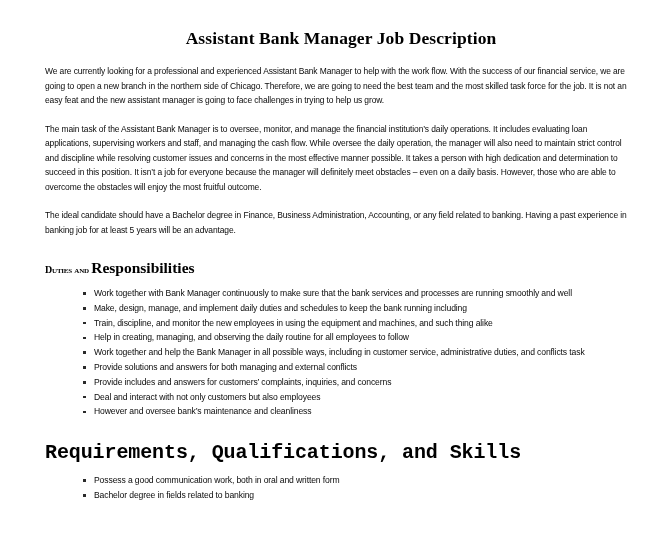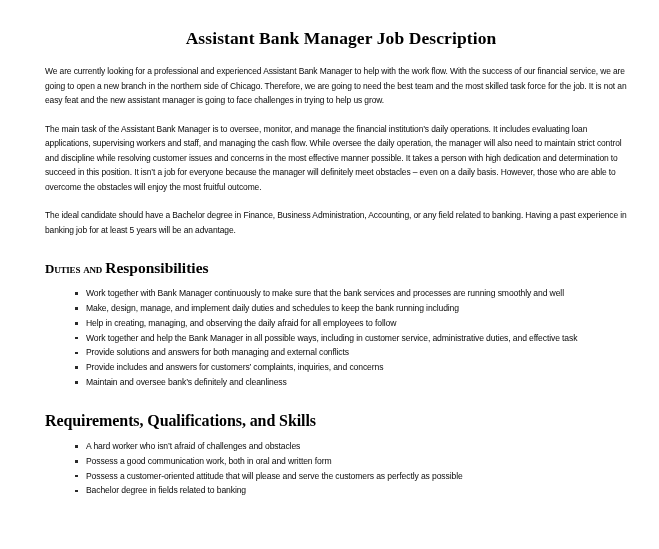--- a/index.html
+++ b/index.html
@@ -53,38 +53,39 @@
     font-weight: bold;
     color: #000;
     margin: 0;
     line-height: 1.15;
   }
   #heading-duties {
     margin-top: 22px;
     font-size: 12px;
   }
   #heading-duties .small-part {
-    font-size: 13px;
+    font-size: 10px;
     font-variant: small-caps;
     letter-spacing: -0.2px;
     font-family: Liberation Serif, serif;
   }
   #heading-duties .large-part {
     font-size: 15.5px;
     text-align: right;
   }
   #heading-requirements {
     margin-top: 22px;
-    font-size: 16px;
+    font-size: 20px;
     letter-spacing: -0.1px;
+    font-family: Liberation Mono, monospace;
   }
 
   ul.bullet-list {
     list-style: none;
-    margin: 8px;
+    margin: 16px;
     padding: 0;
   }
   #duties-list { margin-top: 9px; }
   #requirements-list { margin-top: 9px; }
 
   ul.bullet-list li {
     position: relative;
     font-family: "Liberation Sans", sans-serif;
     font-size: 8.6px;
     line-height: 14.8px;
@@ -115,31 +116,31 @@
   <p class="body-para" id="para-1">We are currently looking for a professional and experienced Assistant Bank Manager to help with the work flow. With the success of our financial service, we are going to open a new branch in the northern side of Chicago. Therefore, we are going to need the best team and the most skilled task force for the job. It is not an easy feat and the new assistant manager is going to face challenges in trying to help us grow.</p>
   <p class="body-para" id="para-2">The main task of the Assistant Bank Manager is to oversee, monitor, and manage the financial institution’s daily operations. It includes evaluating loan applications, supervising workers and staff, and managing the cash flow. While oversee the daily operation, the manager will also need to maintain strict control and discipline while resolving customer issues and concerns in the most effective manner possible. It takes a person with high dedication and determination to succeed in this position. It isn’t a job for everyone because the manager will definitely meet obstacles – even on a daily basis. However, those who are able to overcome the obstacles will enjoy the most fruitful outcome.</p>
   <p class="body-para" id="para-3">The ideal candidate should have a Bachelor degree in Finance, Business Administration, Accounting, or any field related to banking. Having a past experience in banking job for at least 5 years will be an advantage.</p>
 
   <h2 class="section-heading" id="heading-duties"><span class="small-part">Duties and </span><span class="large-part">Responsibilities</span></h2>
 
   <ul class="bullet-list" id="duties-list">
     <li><span class="bullet-marker"></span><span class="li-text">Work together with Bank Manager continuously to make sure that the bank services and processes are running smoothly and well</span></li>
     <li><span class="bullet-marker"></span></li>
     <li><span class="bullet-marker"></span><span class="li-text">Make, design, manage, and implement daily duties and schedules to keep the bank running including</span></li>
-    <li><span class="bullet-marker"></span></li>
-    <li><span class="bullet-marker"></span><span class="li-text">Help in creating, managing, and observing the daily afraid for all employees to follow</span></li>
-    <li><span class="bullet-marker"></span><span class="li-text">Work together and help the Bank Manager in all possible ways, including in customer service, administrative duties, and effective task</span></li>
+    <li><span class="bullet-marker"></span><span class="li-text">Train, discipline, and monitor the new employees in using the equipment and machines, and such thing alike</span></li>
+    <li><span class="bullet-marker"></span><span class="li-text">Help in creating, managing, and observing the daily routine for all employees to follow</span></li>
+    <li><span class="bullet-marker"></span><span class="li-text">Work together and help the Bank Manager in all possible ways, including in customer service, administrative duties, and conflicts task</span></li>
     <li><span class="bullet-marker"></span><span class="li-text">Provide solutions and answers for both managing and external conflicts</span></li>
     <li><span class="bullet-marker"></span><span class="li-text">Provide includes and answers for customers’ complaints, inquiries, and concerns</span></li>
-    <li><span class="bullet-marker"></span><span class="li-text">Maintain and oversee bank’s definitely and cleanliness</span></li>
+    <li><span class="bullet-marker"></span><span class="li-text">Deal and interact with not only customers but also employees</span></li>
+    <li><span class="bullet-marker"></span><span class="li-text">However and oversee bank’s maintenance and cleanliness</span></li>
   </ul>
 
   <h2 class="section-heading" id="heading-requirements">Requirements, Qualifications, and Skills</h2>
 
   <ul class="bullet-list" id="requirements-list">
-    <li><span class="bullet-marker"></span><span class="li-text">A hard worker who isn’t afraid of challenges and obstacles</span></li>
+    <li><span class="bullet-marker"></span></li>
     <li><span class="bullet-marker"></span><span class="li-text">Possess a good communication work, both in oral and written form</span></li>
-    <li><span class="bullet-marker"></span><span class="li-text">Possess a customer-oriented attitude that will please and serve the customers as perfectly as possible</span></li>
     <li><span class="bullet-marker"></span><span class="li-text">Bachelor degree in fields related to banking</span></li>
 
   </ul>
 
 </div>
 
 </body></html>

